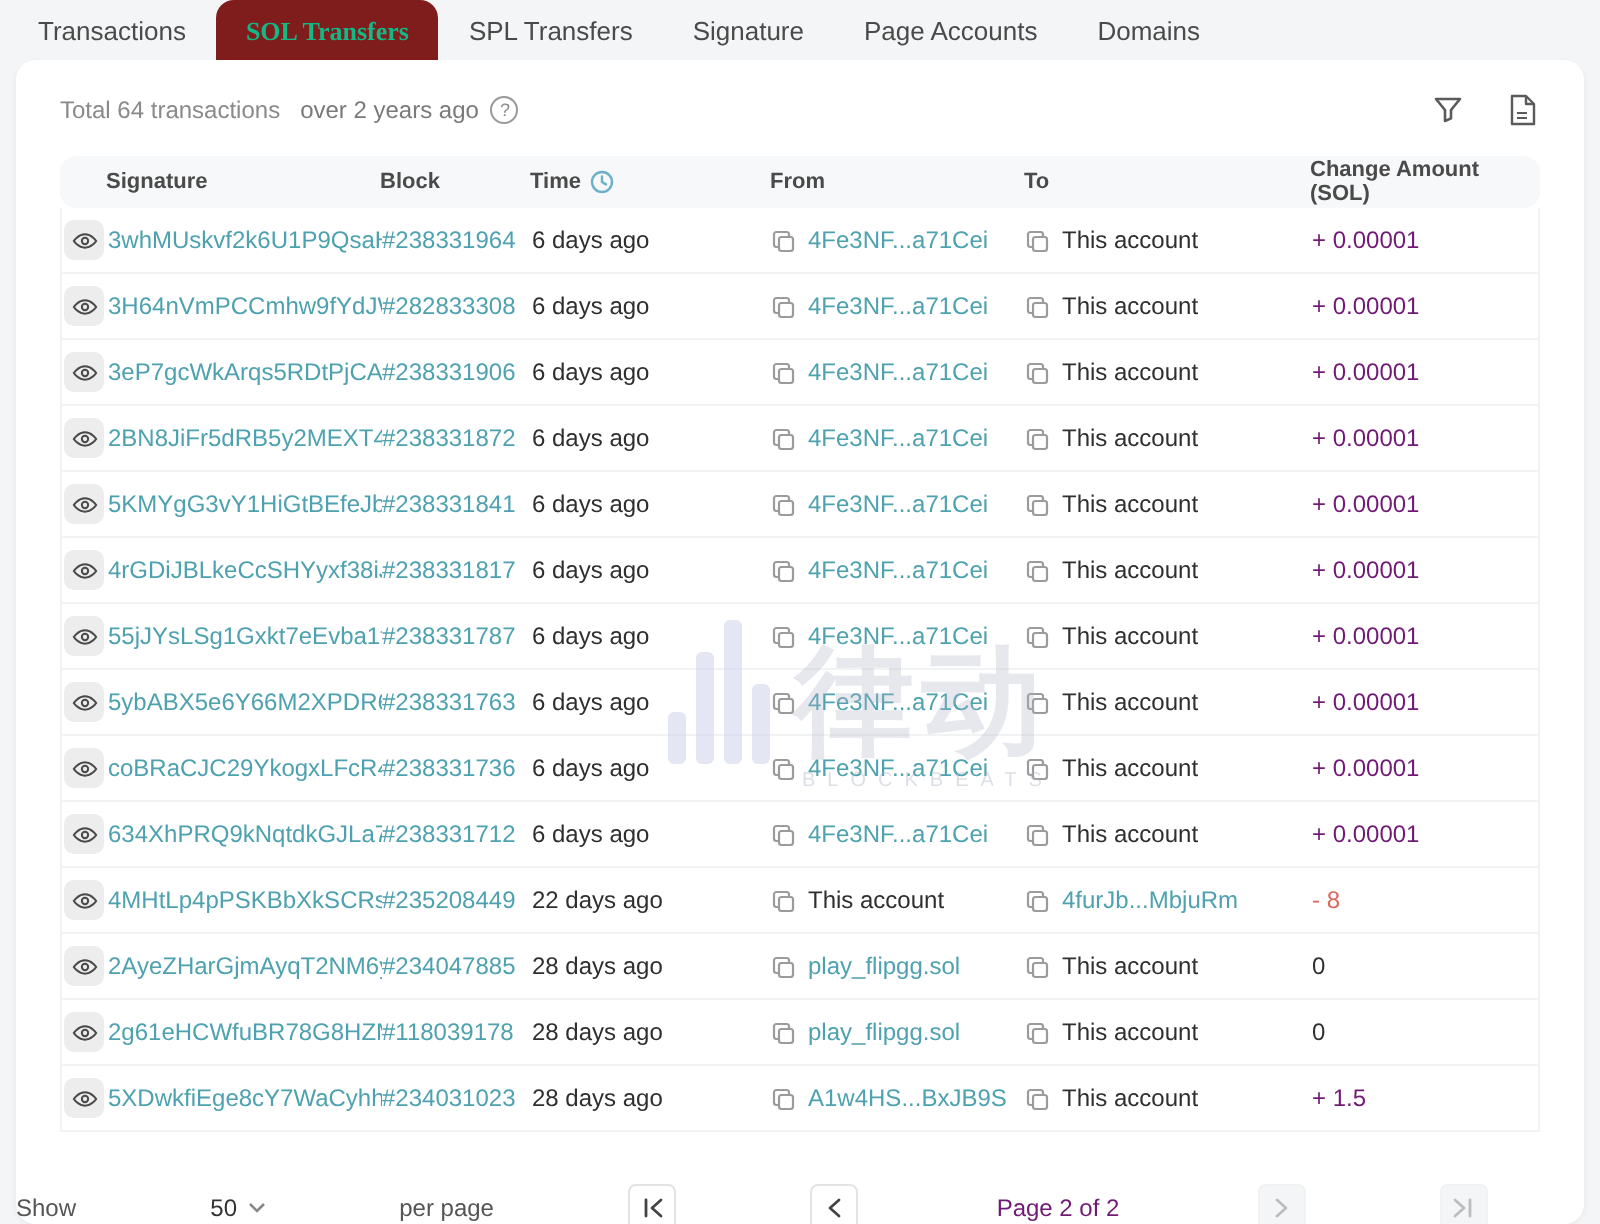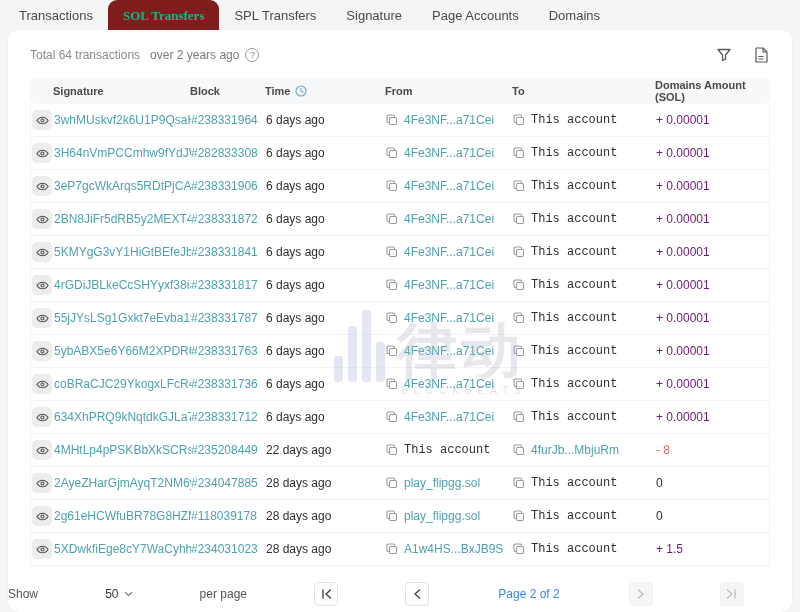--- a/index.html
+++ b/index.html
@@ -27,35 +27,35 @@
   
   .table { margin:12px 22px 0; width:740px; position:relative; }
   .thead, .trow { display:grid; grid-template-columns:23px 137px 75px 120px 127px 143px 1fr; align-items:center; }
   .thead { background:#f7f8f9; border-radius:8px; height:26px; font-size:11px; font-weight:bold; color:#4a4a4a; }
   .th { display:flex; align-items:center; gap:5px; }
   .tbody { border-left:1px solid #f1f2f3; border-right:1px solid #f1f2f3; }
   .trow { height:33px; border-bottom:1px solid #f1f2f3; font-size:12px; color:#2f2f2f; background:transparent; }
   .eye-badge { width:20px; height:20px; margin-left:1px; background:#ededee; border-radius:5px;
                display:flex; align-items:center; justify-content:center; cursor:pointer; }
   .sig, .blk { color:#4ea1af; cursor:pointer; white-space:nowrap; overflow:hidden; }
-  .addr { display:flex; align-items:center; gap:6px; white-space:nowrap; }
+  .addr { display:flex; align-items:flex-end; gap:6px; white-space:nowrap; }
   .addr .copy { display:flex; cursor:pointer; flex:none; }
   .addr .lbl.link { color:#4ea1af; cursor:pointer; }
-  .addr .lbl.plain { color:#2f2f2f;font-family:Liberation Mono, monospace; }
+  .addr .lbl.plain { color:#2f2f2f; }
   .chg.pos { color:#701a75; }
   .chg.neg { color:#dd6860; }
   .chg.zero { color:#2f2f2f; }
   
   .footer { display:flex; align-items:center; justify-content:space-between; gap:11px;
             margin:15px 48px 0 0; font-size:12px; color:#555; }
   .pgsize { display:flex; align-items:center; gap:5px; cursor:pointer; color:#333; }
   .pgbtn { width:24px; height:24px; border-radius:4px; display:flex; align-items:center; justify-content:center; cursor:pointer; }
   .pgbtn.on { background:#fff; border:1px solid #e2e3e5; color:#444; }
   .pgbtn.off { background:#f4f5f6; border:1px solid #f0f1f2; color:#bcbdc0; cursor:default; }
-  .pgstatus { color:#3b82f6; margin:6px 2px; }
+  .pgstatus { color:#701a75; margin:16px 2px; }
   
   .watermark { position:absolute; left:304px; top:232px; display:flex; align-items:flex-end; gap:12px;
                pointer-events:none; z-index:4; }
   .wm-bars { display:flex; align-items:flex-end; gap:5px; padding-bottom:14px; }
   .wm-bars i { display:block; width:9px; border-radius:3px; background:rgba(205,210,235,.55); }
   .wm-b1{height:26px;} .wm-b2{height:56px;} .wm-b3{height:72px;} .wm-b4{height:40px;}
   .wm-txt { display:flex; flex-direction:column; }
   .wm-cn { font-size:60px; font-weight:bold; line-height:1; color:rgba(172,178,194,.30); letter-spacing:4px; }
   .wm-en { font-size:10px; letter-spacing:6px; color:rgba(172,178,194,.42); margin-top:4px; padding-left:4px; }
   svg { display:block; }
@@ -124,21 +124,21 @@
           </svg>
         </span>
       </div>
       <div class="th">
         <span>From</span>
       </div>
       <div class="th">
         <span>To</span>
       </div>
       <div class="th">
-        <span>Domains Amount (SOL)</span>
+        <span>Change Amount (SOL)</span>
       </div>
     </div>
     <div class="tbody">
         <div class="trow">
     <div>
       <span class="eye-badge">
         <svg width="13" height="13" viewBox="0 0 14 14" fill="none" stroke="#4a4a4a" stroke-width="1.1">
           <path d="M1 7s2.2-3.6 6-3.6S13 7 13 7s-2.2 3.6-6 3.6S1 7 1 7z"></path>
           <circle cx="7" cy="7" r="1.7"></circle>
         </svg>

